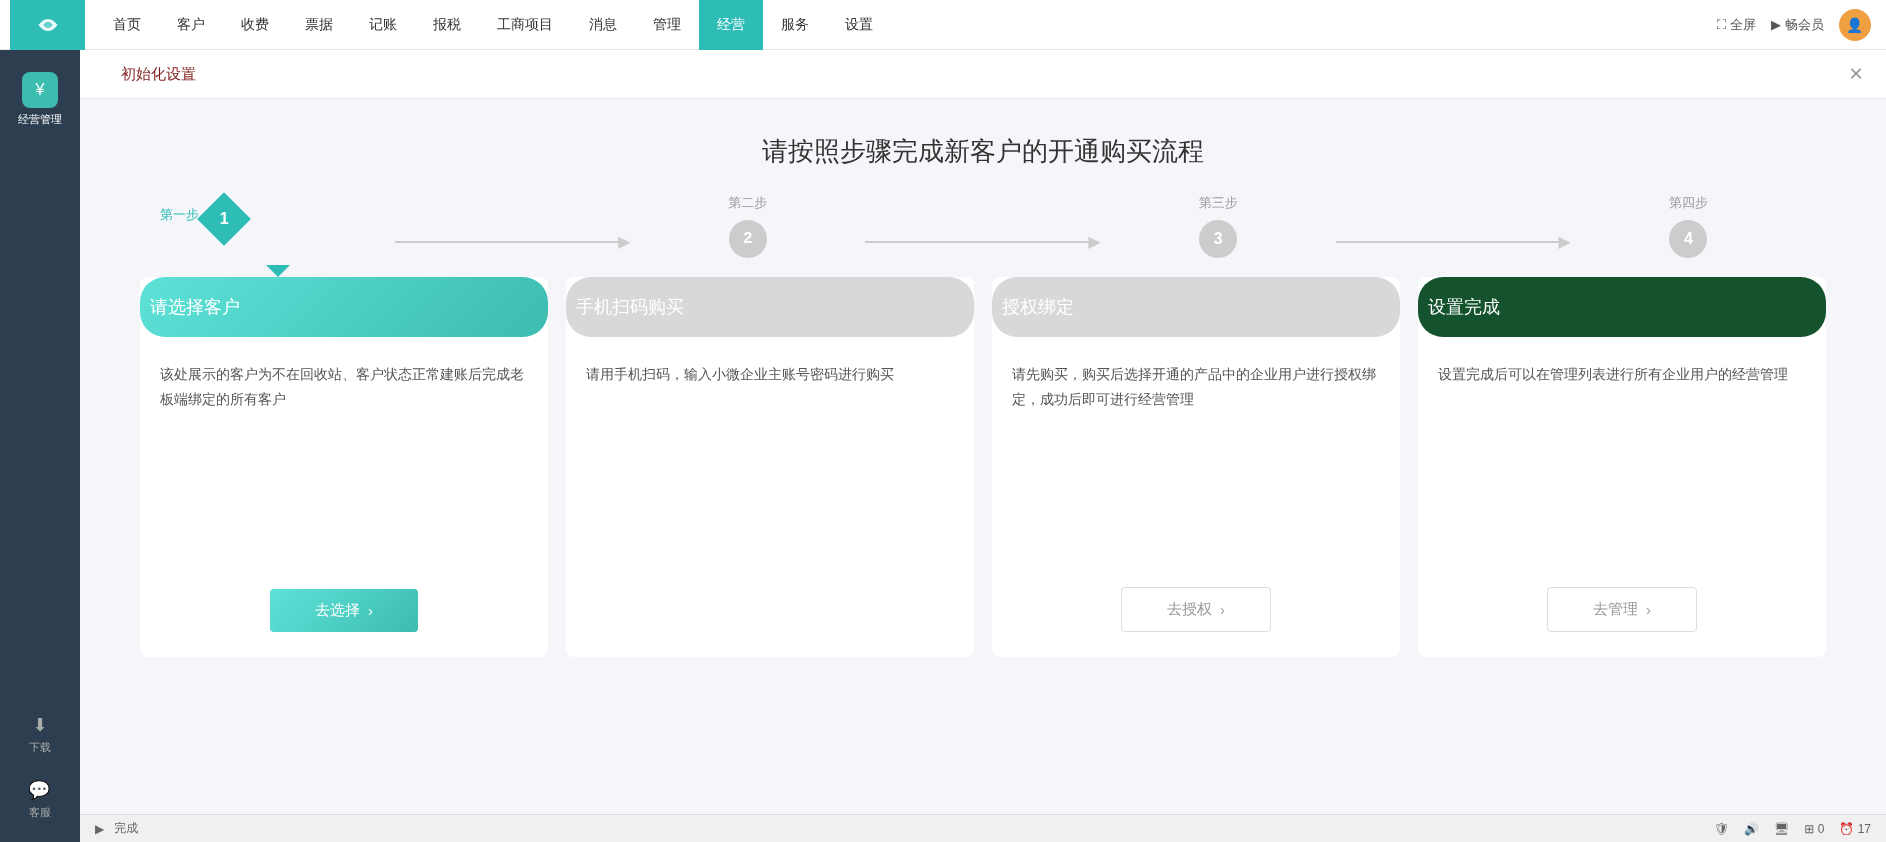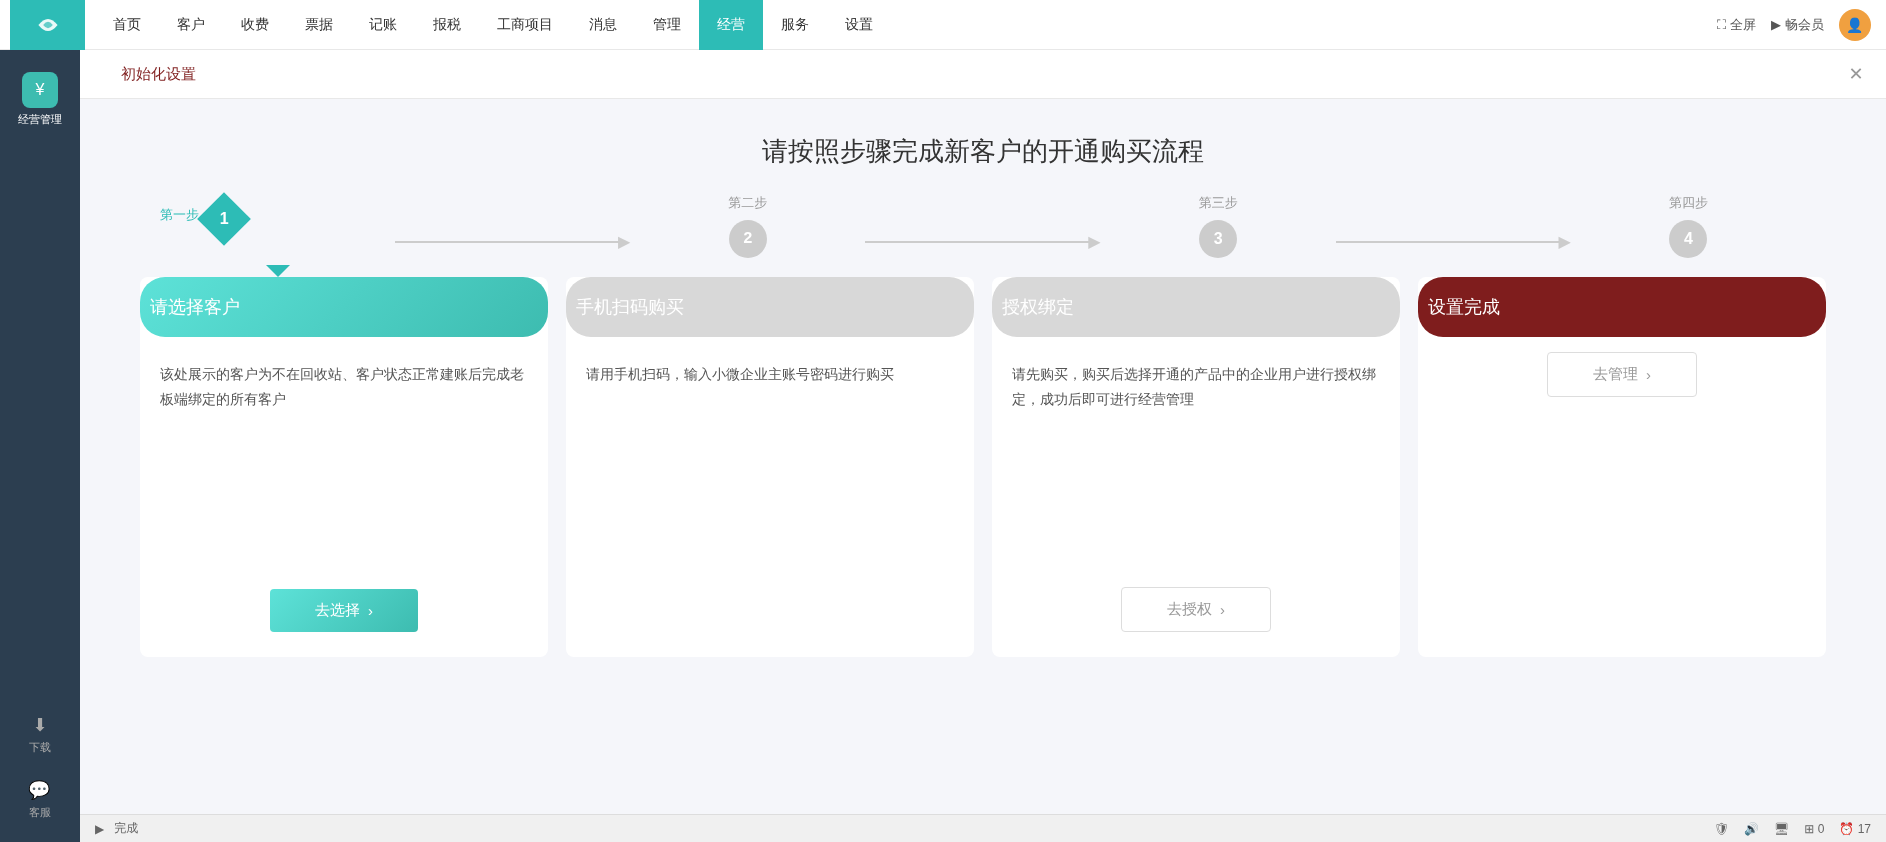--- a/index.html
+++ b/index.html
@@ -411,22 +411,25 @@
         </div>
         <div class="card-footer">
           <button class="card-btn inactive-btn">
             <span>去授权</span>
             <span> ›</span>
           </button>
         </div>
       </div>
 
       <div class="step-card inactive">
-        <div class="card-header" style="background: #7f1d1d;">
+        <div class="card-header" style="background: #14532d;">
           <span>设置完成</span>
+        </div>
+        <div class="card-body">
+          <span>设置完成后可以在管理列表进行所有企业用户的经营管理</span>
         </div>
         <div class="card-footer">
           <button class="card-btn inactive-btn">
             <span>去管理</span>
             <span> ›</span>
           </button>
         </div>
       </div>
 
     </div>

